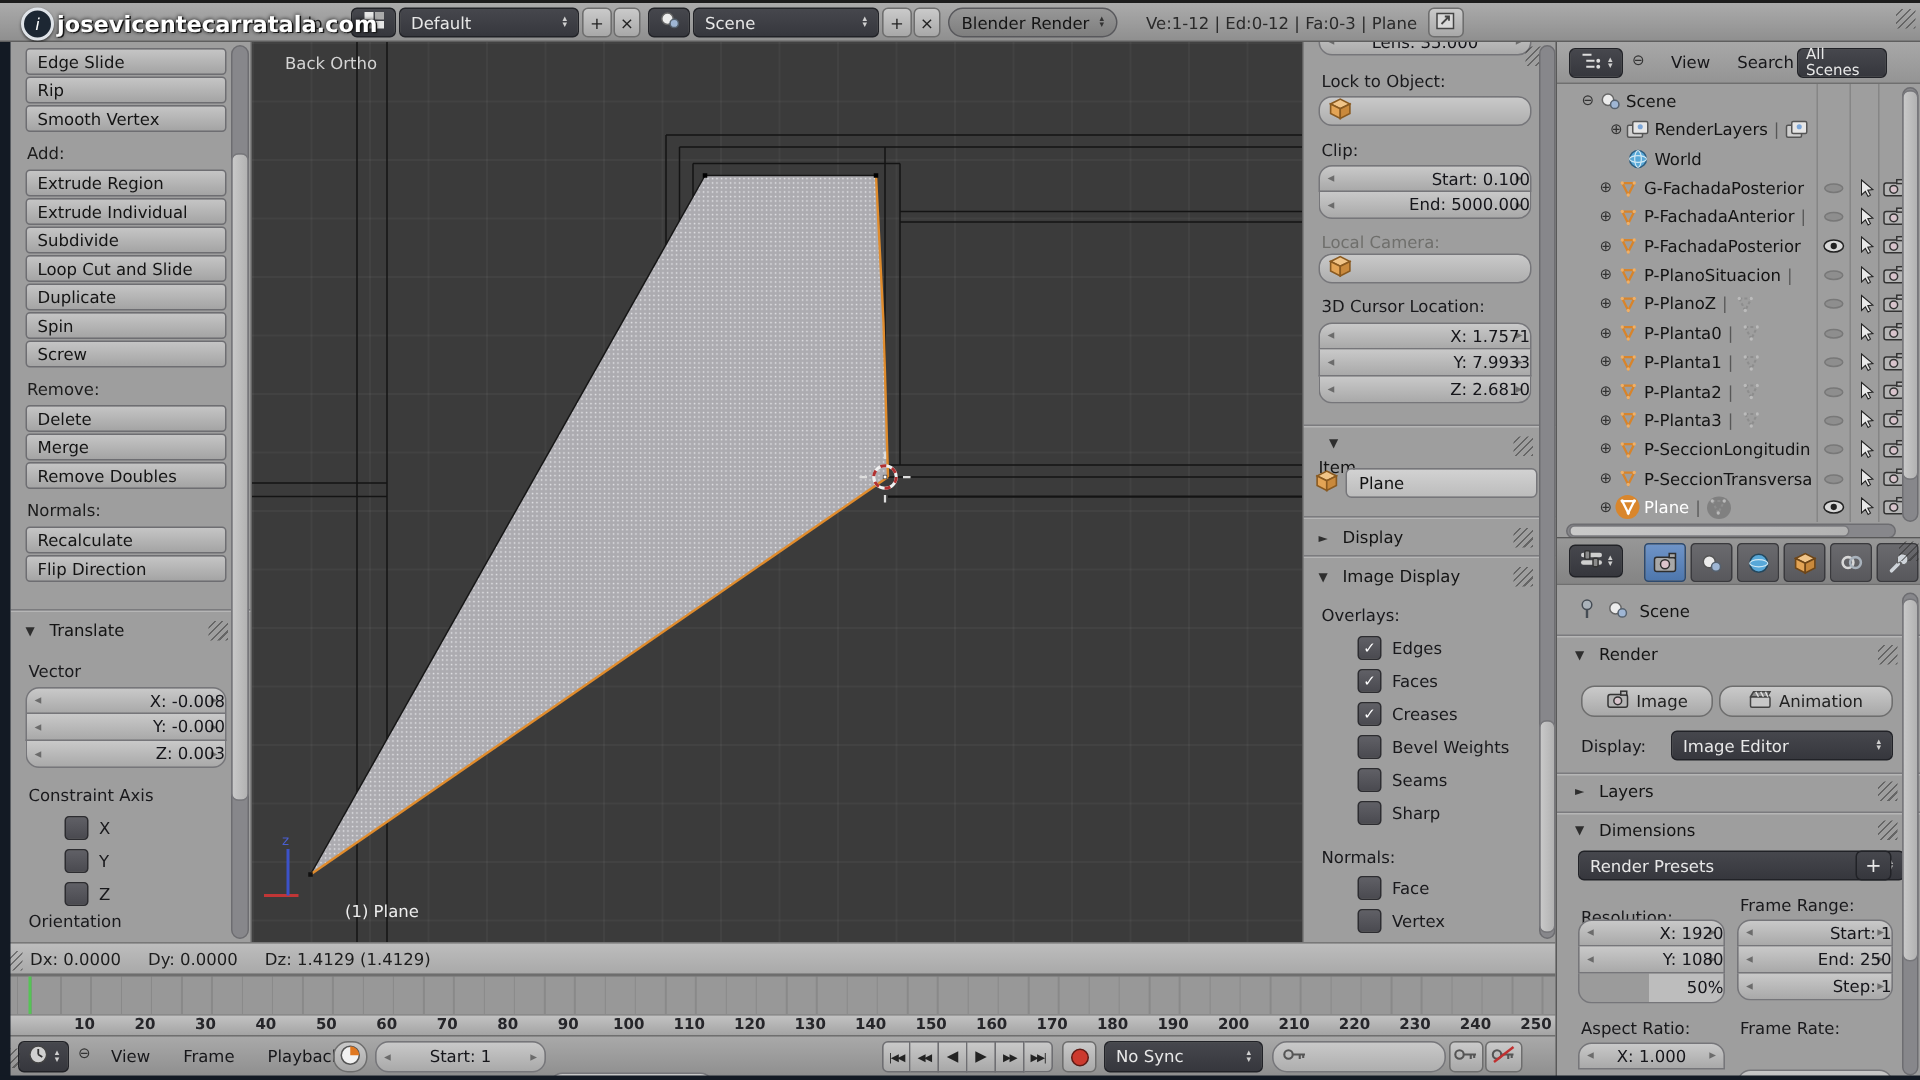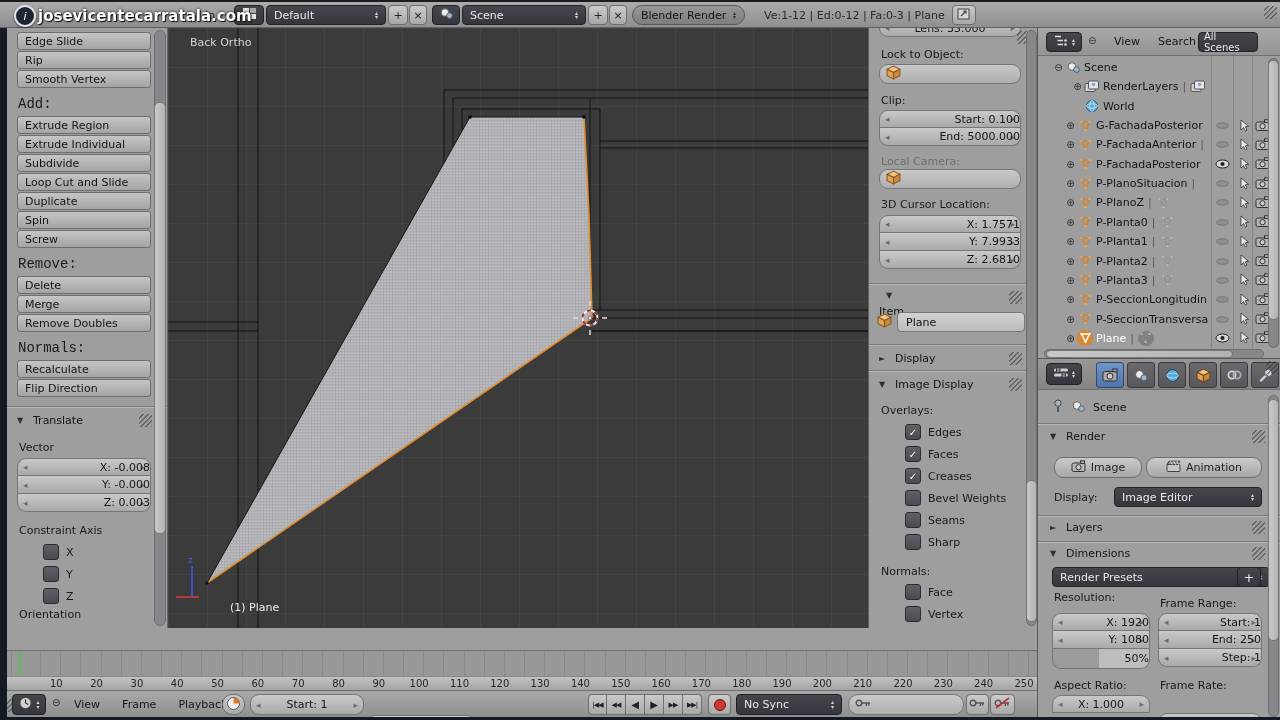--- a/index.html
+++ b/index.html
@@ -33,21 +33,21 @@
   .stp::before{content:"▴";}.stp::after{content:"▾";}
   .stp.dark{color:#333;}
   .hbtn{box-sizing:border-box;display:flex;align-items:center;justify-content:center;
         background:linear-gradient(#cacaca,#a8a8a8);border:1px solid #6e6e6e;border-radius:4px;
         color:#222;font-size:11px;}
   .dbtn{box-sizing:border-box;display:flex;align-items:center;justify-content:center;gap:2px;
         background:linear-gradient(#46474d,#36373d);border:1px solid #212227;border-radius:4px;}
   .shelf-btn{box-sizing:border-box;height:18px;margin:0 0 1px 0;border:1px solid #6e6e72;border-radius:3px;
         background:linear-gradient(#c5c5c5,#a4a4a4);font-size:11px;color:#141414;
         display:flex;align-items:center;padding:0 7px;}
-  .shelf-label{font-size:14px;color:#1c1c1c;margin:8px 0 4px 1px;font-family:Liberation Mono, monospace;}
+  .shelf-label{font-size:11px;color:#1c1c1c;margin:8px 0 4px 1px;}
   .shelf-spacer{height:2px;}
   .mlabel{font-size:11px;color:#17171a;}
   .exp{font-size:10px;color:#333;width:13px;flex:none;text-align:center;}
   .exp.open::before{content:"⊖";}
   .exp.closed::before{content:"⊕";}
   .orow{position:absolute;left:0;width:228px;height:19px;display:flex;align-items:center;
         font-size:11px;color:#141414;}
   .oname{margin-left:3px;white-space:nowrap;}
   .oname.sel{color:#fff;}
   .pipe{margin:0 4px;color:rgba(0,0,0,.45);}
@@ -336,28 +336,36 @@
         </div>
         <div class="checkrow">
           <span class="cb"></span>
           <span>Vertex</span>
         </div>
       </div>
     <div class="sbtrack" style="left:157px;top:2px;width:9px;height:594px;"></div>
     <div class="sbthumb" style="left:157px;top:452px;width:9px;height:140px;"></div>
   </div>
 
+  <div class="abs" style="left:0;top:628px;width:1037px;height:22px;background:linear-gradient(#bdbdbd,#a9a9a9);border-top:1px solid #787878;border-bottom:1px solid #6d6d6d;">
+    <div class="grip" style="left:2px;top:5px;"></div>
+    <div style="position:absolute;left:20px;top:4px;display:flex;gap:18px;font-size:11px;color:#1d1d1d;" id="status-parts">
+        <span>Dx: 0.0000</span>
+        <span>Dy: 0.0000</span>
+        <span>Dz: 1.4129 (1.4129)</span>
+      </div>
+  </div>
 
   <div class="abs" style="left:0;top:650px;width:1037px;height:67px;">
     <div class="abs" style="left:0;top:0;width:1037px;height:26px;background-color:#989898;
                 background-image:repeating-linear-gradient(90deg,rgba(0,0,0,.10) 0 1px,transparent 1px 20.16px);
                 background-position:20px 0;border-top:1px solid #6f6f6f;">
       <div class="abs" style="left:19px;top:0;width:2px;height:26px;background:#55c455;"></div>
     </div>
-    <div class="abs" style="left:0;top:26px;width:1037px;height:14px;background:linear-gradient(#c2c2c2,#a4a4a4);border-top:1px solid #8a8a8a;" id="tl-ruler">
+    <div class="abs" style="left:0;top:26px;width:1037px;height:14px;background:linear-gradient(#c2c2c2,#a4a4a4);border-top:1px solid #8a8a8a;font-weight:bold;" id="tl-ruler">
         <span class="tick" style="left: 56.288px;">10</span>
         <span class="tick" style="left: 96.608px;">20</span>
         <span class="tick" style="left: 136.928px;">30</span>
         <span class="tick" style="left: 177.248px;">40</span>
         <span class="tick" style="left: 217.568px;">50</span>
         <span class="tick" style="left: 257.888px;">60</span>
         <span class="tick" style="left: 298.208px;">70</span>
         <span class="tick" style="left: 338.528px;">80</span>
         <span class="tick" style="left: 378.848px;">90</span>
         <span class="tick" style="left: 419.168px;">100</span>
@@ -1022,21 +1030,21 @@
       <div class="abs phead" style="left:12px;top:188px;">
         <span class="tri open"></span>
         <span>Dimensions</span>
       </div>
       <div class="grip" style="left:214px;top:188px;"></div>
       <div class="abs dsel" style="left:14px;top:208px;width:218px;">
         <span>Render Presets</span>
           <span class="stp"></span>
       </div>
       <div class="abs dbtn" style="left:199px;top:208px;width:24px;height:20px;color:#e8e8e8;font-size:13px;">+</div>
-      <div class="abs lbl" style="left:16px;top:232px;">Resolution:</div>
+      <div class="abs lbl" style="left:16px;top:246px;">Resolution:</div>
       <div class="abs lbl" style="left:122px;top:238px;">Frame Range:</div>
       <div class="abs stack" style="left:14px;top:254px;width:98px;" id="res-stack">
           <div class="num arrows">X: 1920</div>
           <div class="num arrows">Y: 1080</div>
           <div class="num" style="background: linear-gradient(90deg, rgb(155, 155, 155) 48%, rgb(189, 189, 189) 48%); height: 20px;">50%</div>
         </div>
       <div class="abs stack" style="left:120px;top:254px;width:104px;" id="range-stack">
           <div class="num arrows">Start: 1</div>
           <div class="num arrows">End: 250</div>
           <div class="num arrows">Step: 1</div>

